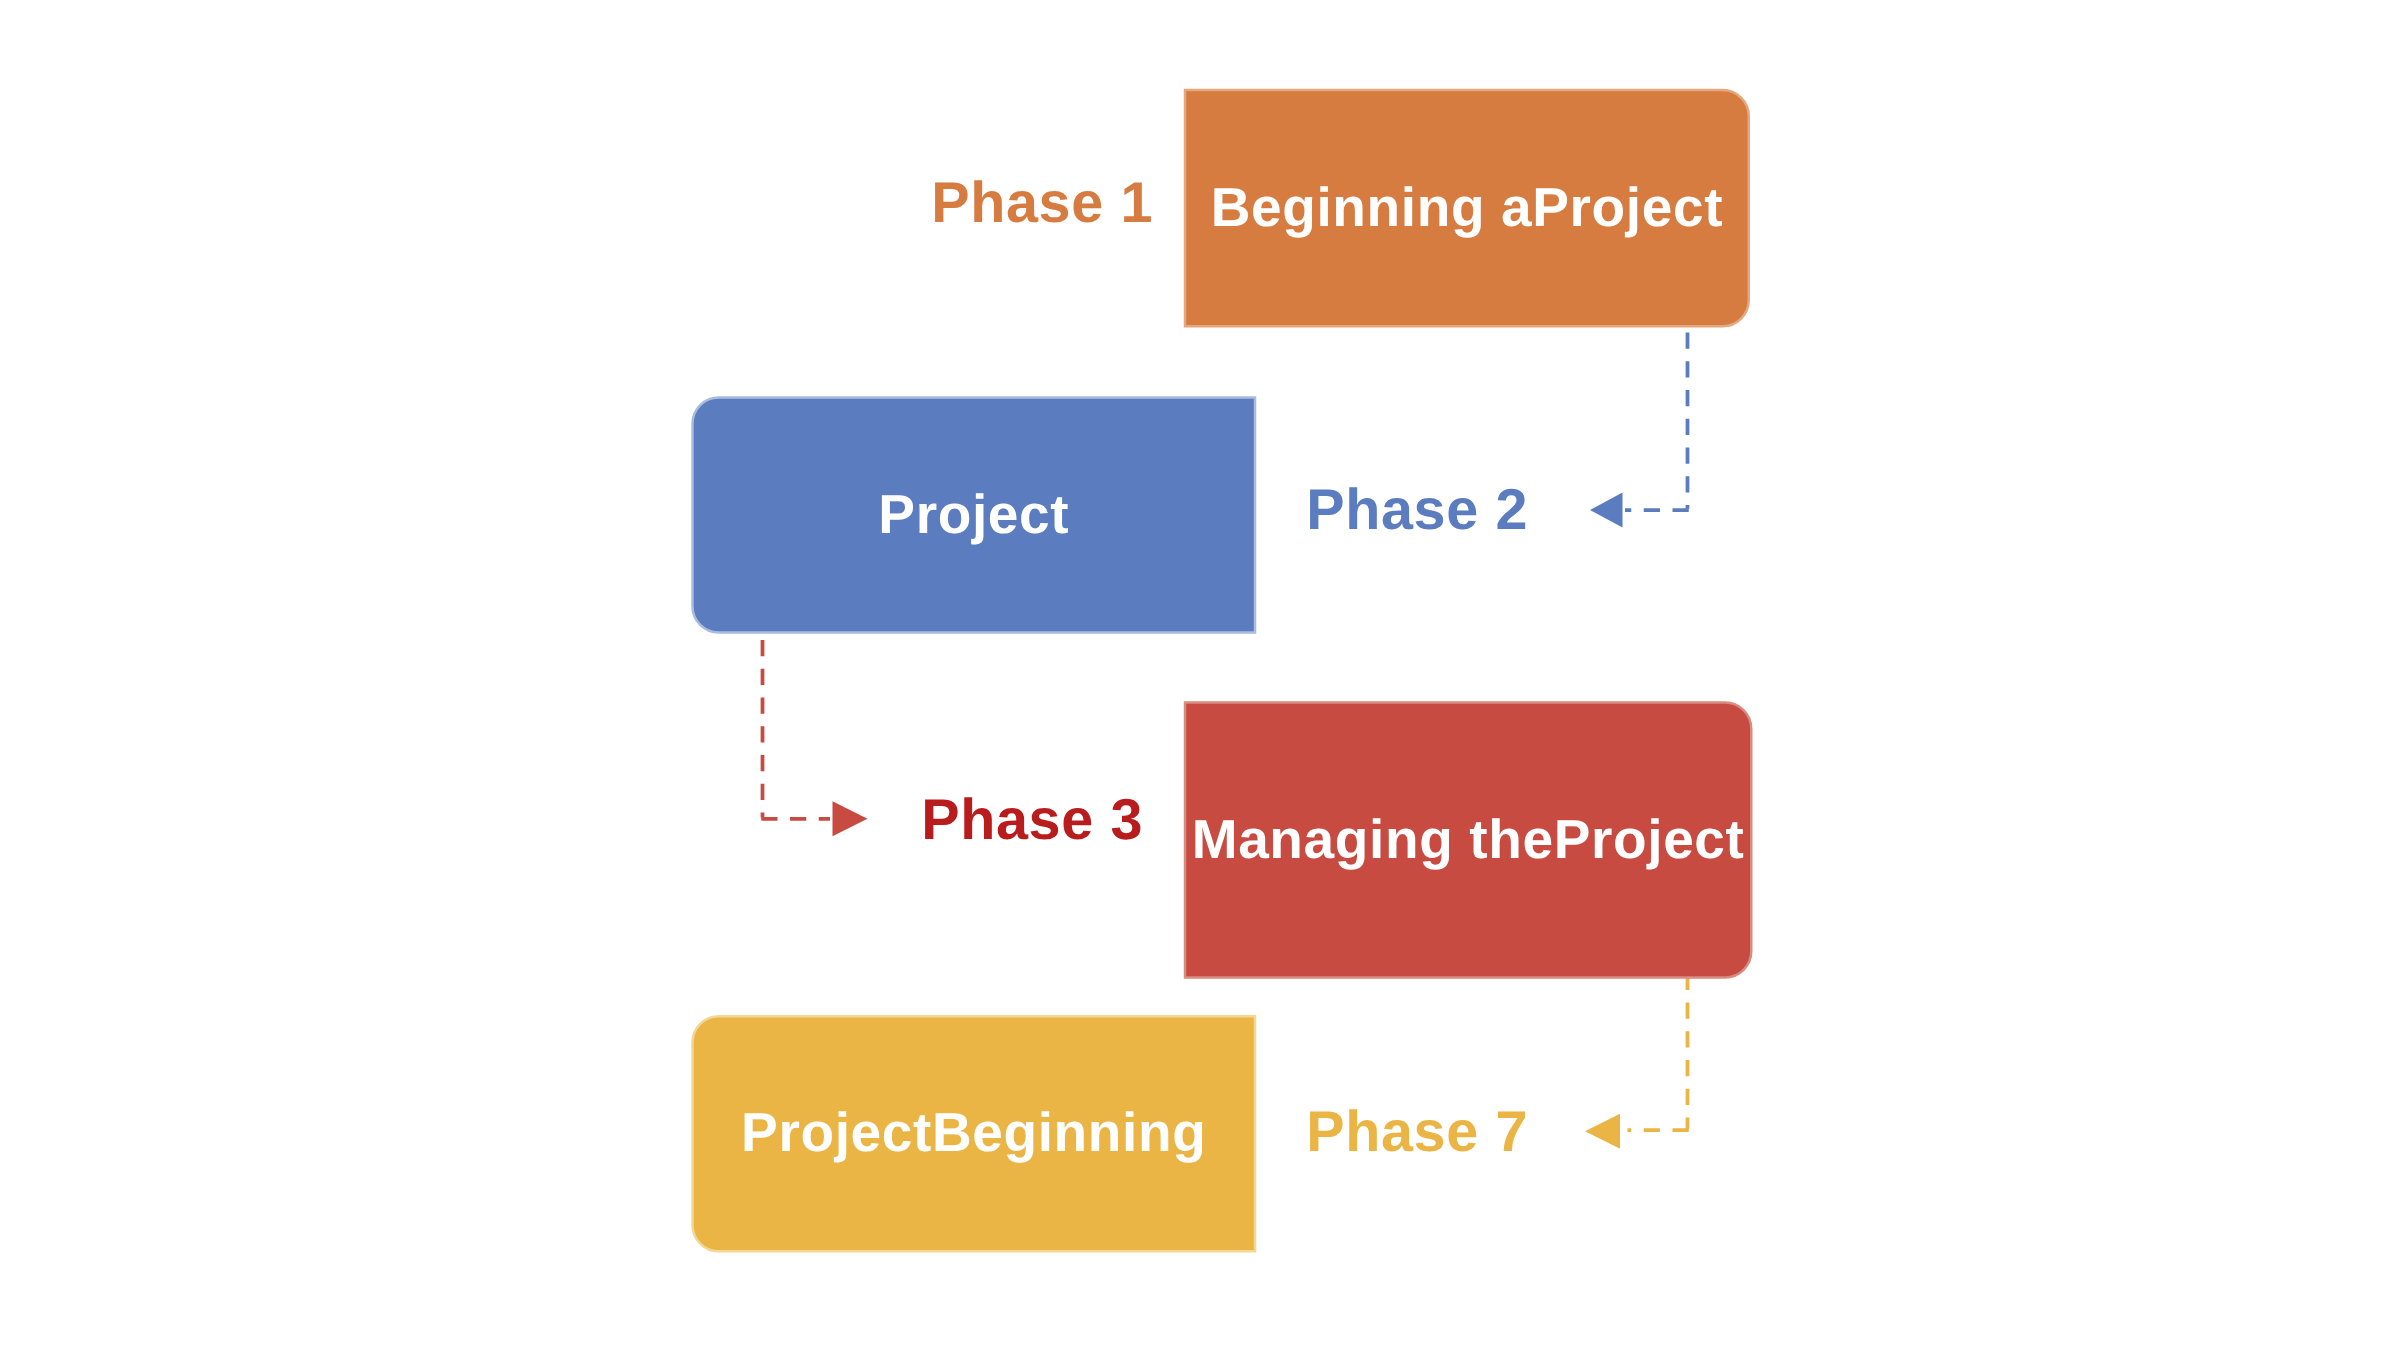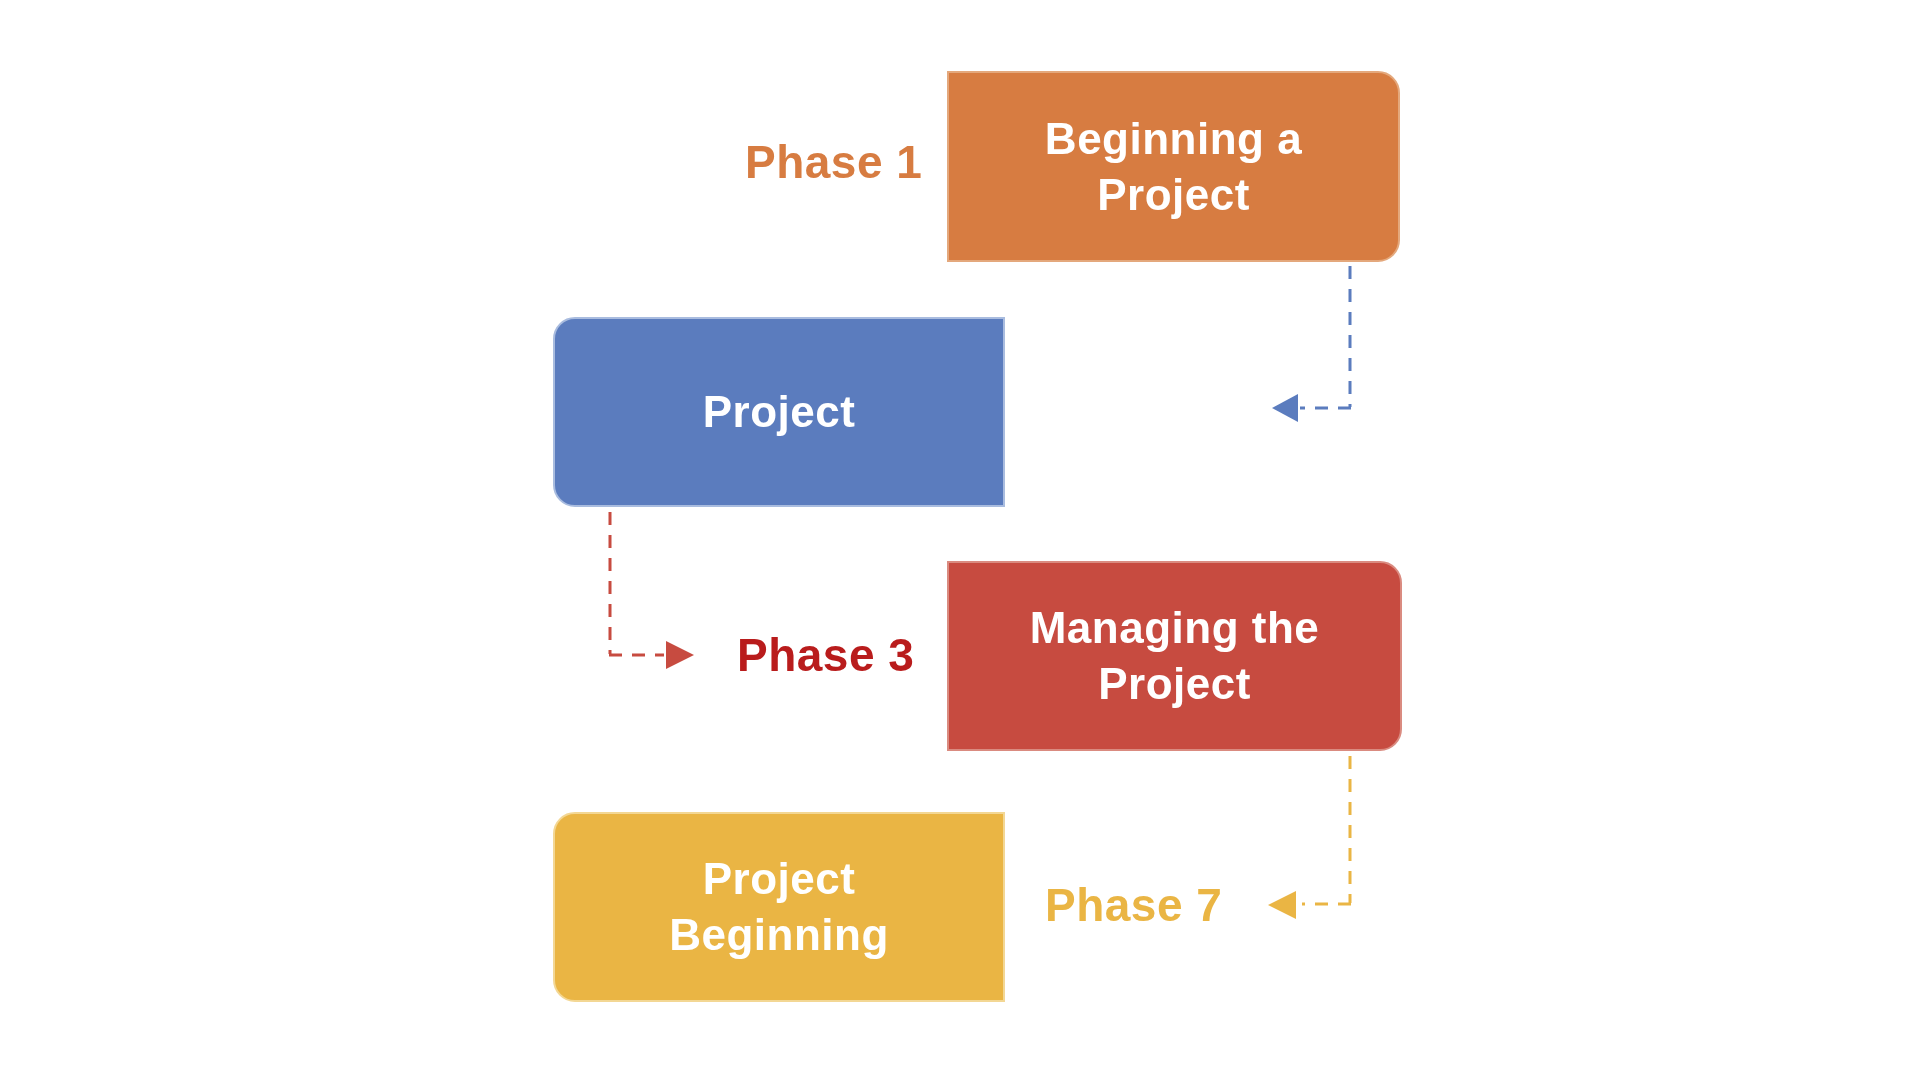--- a/index.html
+++ b/index.html
@@ -16,40 +16,40 @@
   }
   .stage {
     position: absolute;
     left: 0; top: 0;
     width: 1920px;
     height: 1080px;
   }
   .phase-box {
     position: absolute;
     display: flex;
-    flex-direction: column;
+    flex-direction: row;
     justify-content: center;
     align-items: center;
     text-align: right;
     font-size: 44px;
     font-weight: 700;
     line-height: 1.27;
     border: 2px solid transparent;
     box-sizing: border-box;
     letter-spacing: 0.5px;
   }
   .box-right {               
     border-radius: 0 22px 22px 0;
   }
   .box-left {                
     border-radius: 22px 0 0 22px;
   }
   .box-phase1 { left: 947px; top: 71px;  width: 453px; height: 191px; }
   .box-phase2 { left: 553px; top: 317px; width: 452px; height: 190px; }
-  .box-phase3 { left: 947px; top: 561px; width: 455px; height: 190px; }
+  .box-phase3 { left: 947px; top: 561px; width: 455px; height: 222px; }
   .box-phase4 { left: 553px; top: 812px; width: 452px; height: 190px; }
 
   .phase-label {
     position: absolute;
     font-size: 46px;
     font-weight: 700;
     white-space: nowrap;
     transform: translateY(-52%);
     letter-spacing: 0.5px;
   }
@@ -84,20 +84,21 @@
     </g>
 
     <g>
       <line x1="1350" y1="756" x2="1350" y2="903" stroke-width="3" stroke-dasharray="13 10" stroke="#EAB544"></line>
       <line x1="1351" y1="904" x2="1302" y2="904" stroke-width="3" stroke-dasharray="13 10" stroke="#EAB544"></line>
       <polygon points="1268,905 1296,891 1296,919" fill="#EAB544"></polygon>
     </g>
   </svg>
 
   <div class="phase-label label-phase1" style="color: rgb(215, 124, 65);">Phase 1</div>
+  <div class="phase-label label-phase2" style="color: rgb(91, 124, 190);">Phase 2</div>
   <div class="phase-label label-phase3" style="color: #b91c1c;">Phase 3</div>
   <div class="phase-label label-phase4" style="color: rgb(234, 181, 68);">Phase 7</div>
 
   <div class="phase-box box-right box-phase1" style="background: rgb(215, 124, 65); border-color: rgb(228, 168, 124); color: rgb(255, 255, 255);">
     <span>Beginning a</span>
     <span>Project</span>
   </div>
 
   <div class="phase-box box-left box-phase2" style="background: rgb(91, 124, 190); border-color: rgb(169, 188, 223); color: rgb(255, 255, 255);">
     <span>Project</span>

